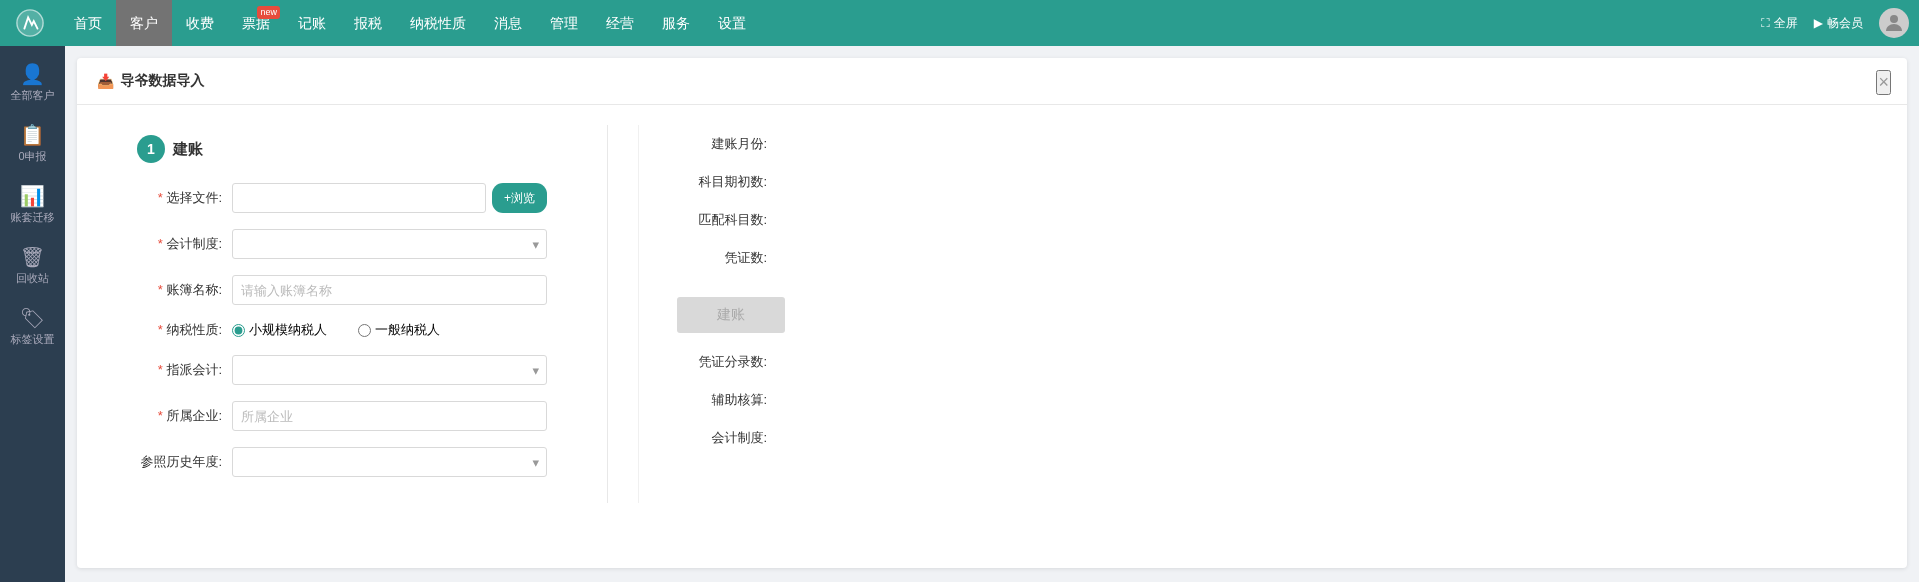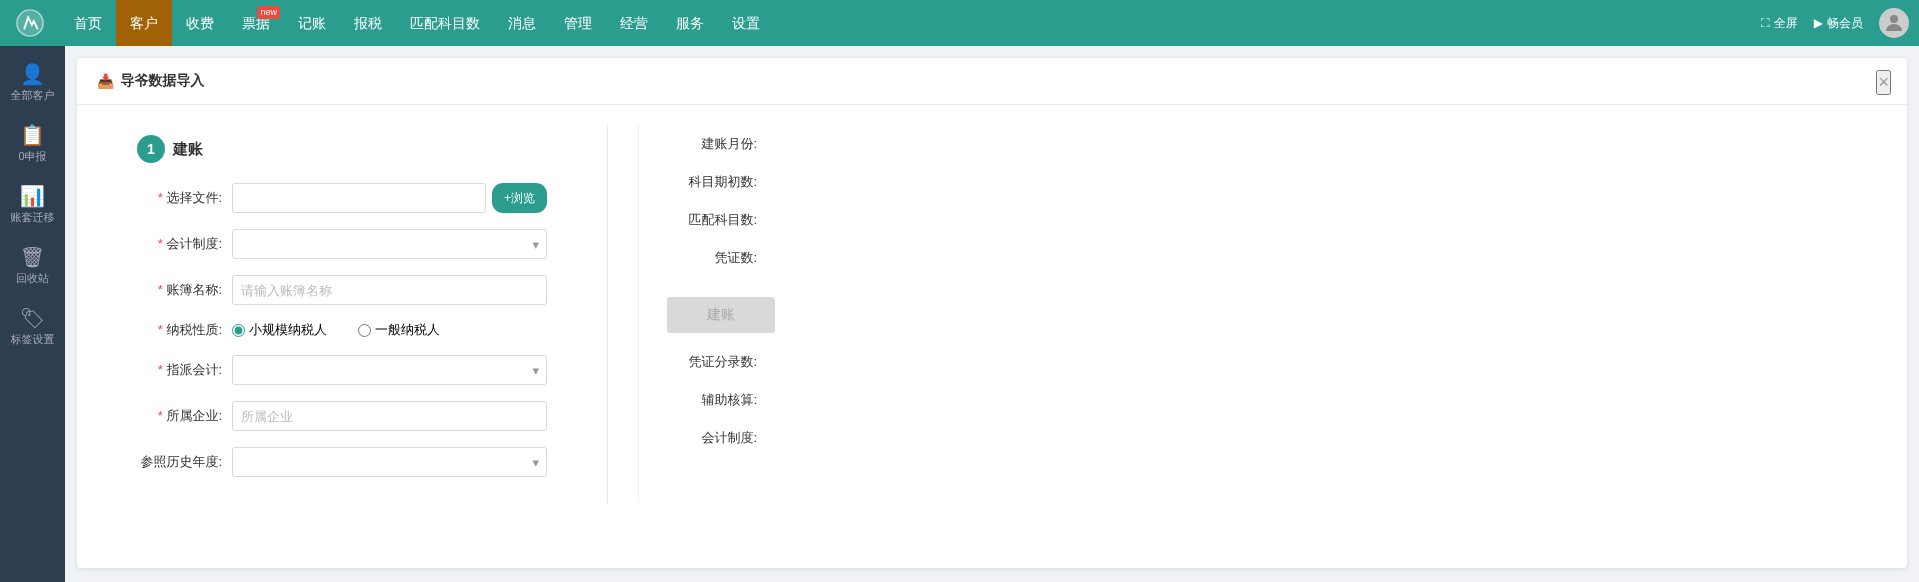--- a/index.html
+++ b/index.html
@@ -14,21 +14,21 @@
     .top-nav .logo {
       width: 40px; height: 40px; display: flex; align-items: center; justify-content: center;
       margin-right: 10px;
     }
     .top-nav .logo svg { width: 30px; height: 30px; }
     .nav-item {
       padding: 0 14px; height: 46px; line-height: 46px;
       cursor: pointer; font-size: 14px; color: #fff; position: relative;
       white-space: nowrap;
     }
-    .nav-item.active { background: #a16207; }
+    .nav-item.active { background: #737373; }
     .nav-item .badge-new {
       position: absolute; top: 6px; right: 4px;
       background: #e74c3c; color: #fff; font-size: 9px;
       padding: 1px 3px; border-radius: 3px; line-height: 1.2;
     }
     .nav-right {
       margin-left: auto; display: flex; align-items: center; gap: 16px;
     }
     .nav-right .fullscreen-btn, .nav-right .member-btn {
       display: flex; align-items: center; gap: 4px; font-size: 12px; cursor: pointer; color: #fff;
@@ -128,21 +128,21 @@
       height: 30px; padding: 0 12px; background: #2a9d8f; color: #fff;
       border: none; border-radius: 11px; cursor: pointer; font-size: 12px; white-space: nowrap;
     }
 
     .radio-group { display: flex; align-items: center; gap: 31px; }
     .radio-label { display: flex; align-items: center; gap: 4px; cursor: pointer; font-size: 13px; }
     .radio-label input[type="radio"] { accent-color: #2a9d8f; }
 
     
     .form-right {
-      flex: 1; padding: 10px 28px;
+      flex: 1; padding: 10px 38px;
       border-left: 1px solid #f0f0f0;
     }
     .info-row {
       display: flex; align-items: center; margin-bottom: 20px;
     }
     .info-label {
       width: 90px; text-align: right; margin-right: 10px; color: #333; font-size: 13px;
     }
     .info-value {
       flex: 1; color: #555; font-size: 13px;
@@ -168,21 +168,21 @@
   </div>
   <div class="nav-item">首页</div>
   <div class="nav-item active">客户</div>
   <div class="nav-item">收费</div>
   <div class="nav-item" style="position:relative">
     <span>票据</span>
     <span class="badge-new">new</span>
   </div>
   <div class="nav-item">记账</div>
   <div class="nav-item">报税</div>
-  <div class="nav-item">匹配科目数</div>
+  <div class="nav-item">纳税性质</div>
   <div class="nav-item">消息</div>
   <div class="nav-item">管理</div>
   <div class="nav-item">经营</div>
   <div class="nav-item">服务</div>
   <div class="nav-item">设置</div>
   <div class="nav-right">
     <div class="fullscreen-btn">
       <span>⛶</span>
       <span>全屏</span>
     </div>

